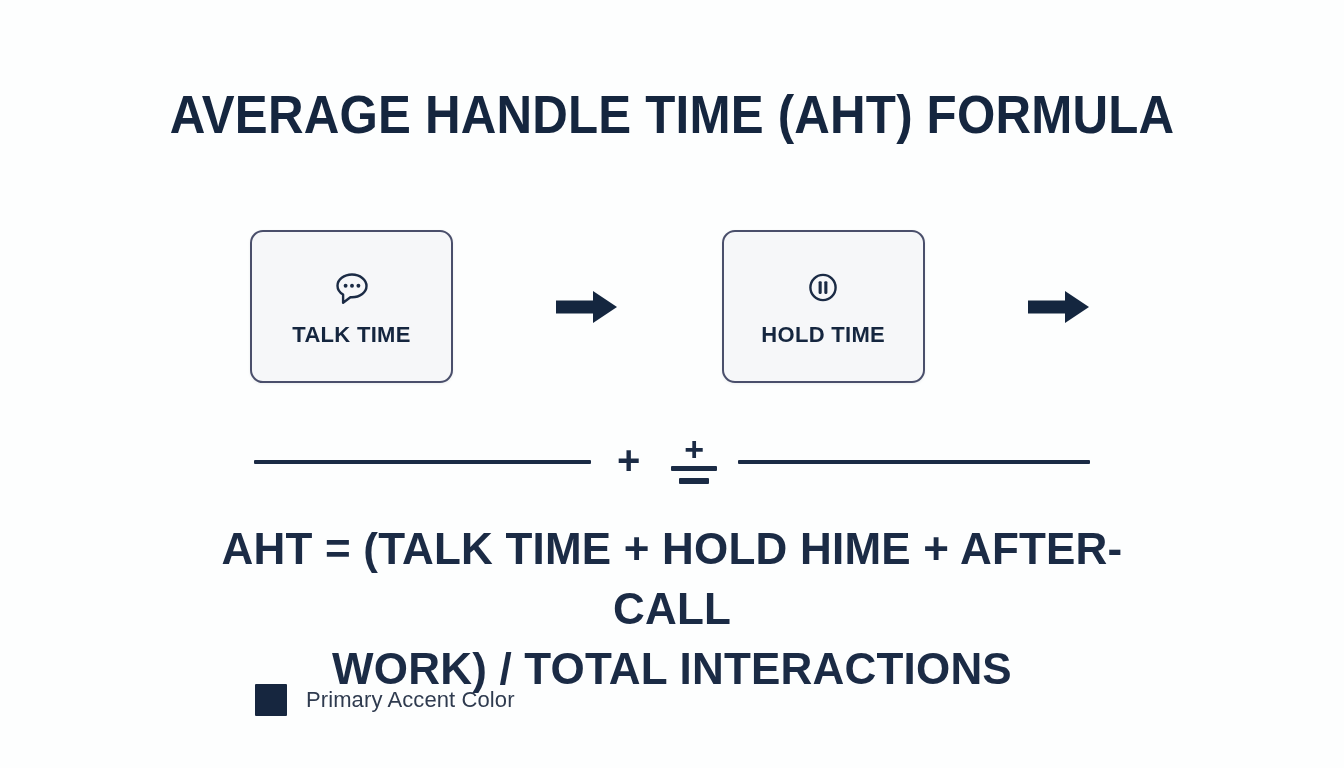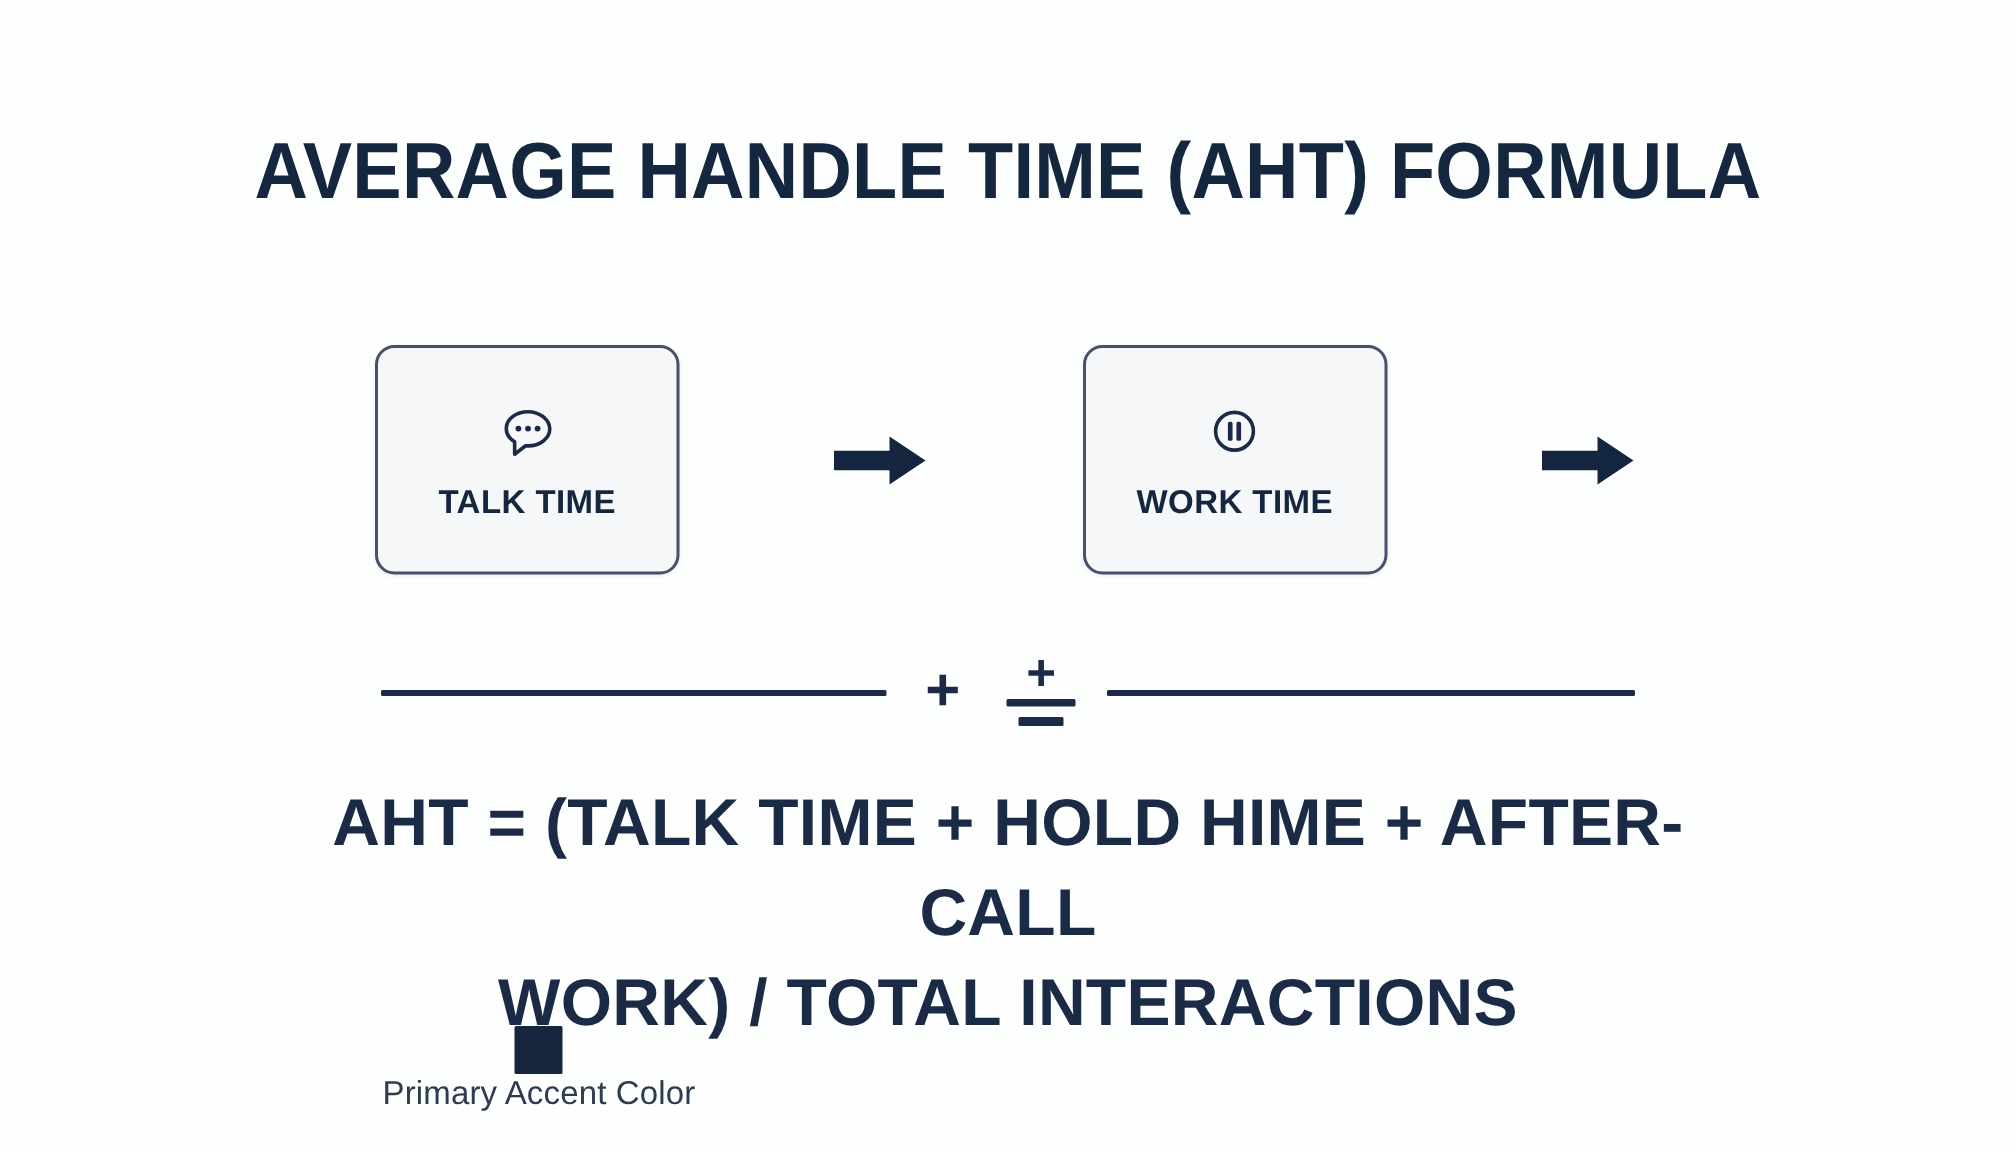--- a/index.html
+++ b/index.html
@@ -177,21 +177,21 @@
   }
   .formula .line { display: block; }
 
   
   .legend {
     position: absolute;
     top: 660px;
     left: 255px;
     display: flex;
     align-items: center;
-    flex-direction: column;
+    gap: 19px;
   }
   .legend-swatch {
     width: 32px;
     height: 32px;
     background: #16263f;
     border-radius: 1px;
     flex: 0 0 auto;
   }
   .legend-label {
     font-size: 22px;
@@ -229,21 +229,21 @@
     </div>
 
     <div class="card">
       <span class="card-icon">
         <svg width="46" height="46" viewBox="0 0 46 46" fill="none">
           <circle cx="23" cy="21.5" r="12.6" stroke="#1b2b45" stroke-width="2.4" fill="none"></circle>
           <rect x="18.6" y="15.2" width="3.1" height="12.7" rx="1.1" fill="#1b2b45"></rect>
           <rect x="24.3" y="15.2" width="3.1" height="12.7" rx="1.1" fill="#1b2b45"></rect>
         </svg>
       </span>
-      <span class="card-label">WORK TIME</span>
+      <span class="card-label">HOLD TIME</span>
     </div>
 
     <div class="arrow">
       <svg width="66" height="40" viewBox="0 0 66 40" fill="none">
         <path d="M2 13.5h37V4l24 16-24 16v-9.5H2z" fill="#14263f"></path>
       </svg>
     </div>
 
 
   </div>

